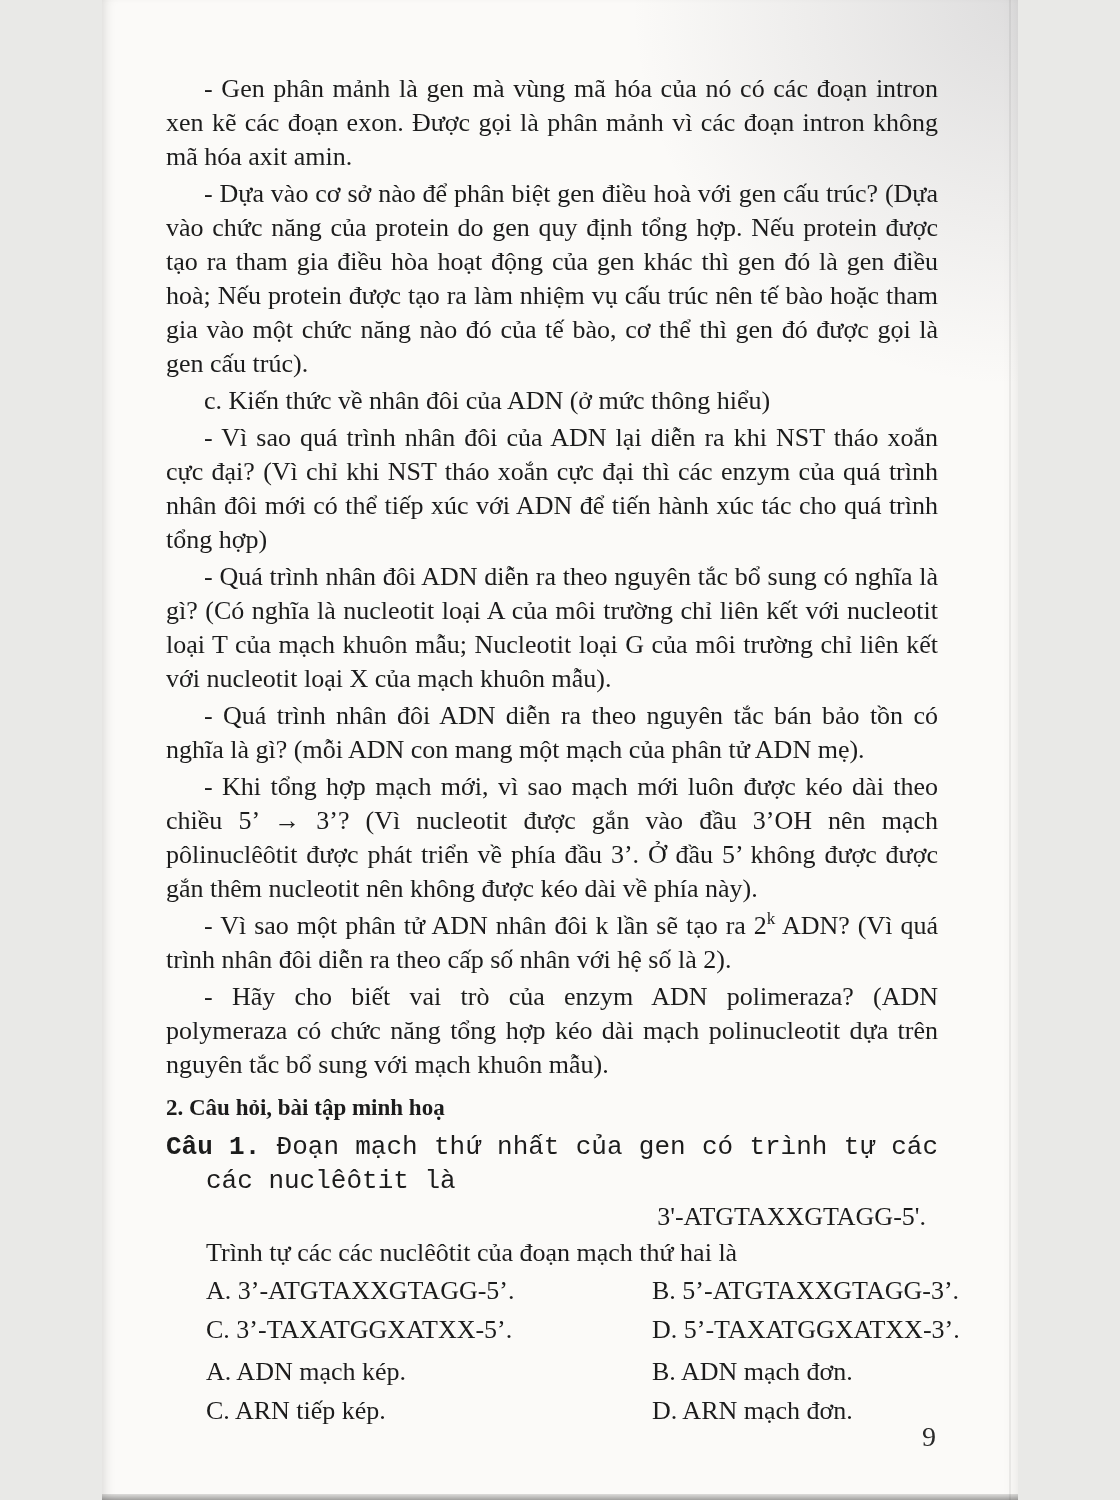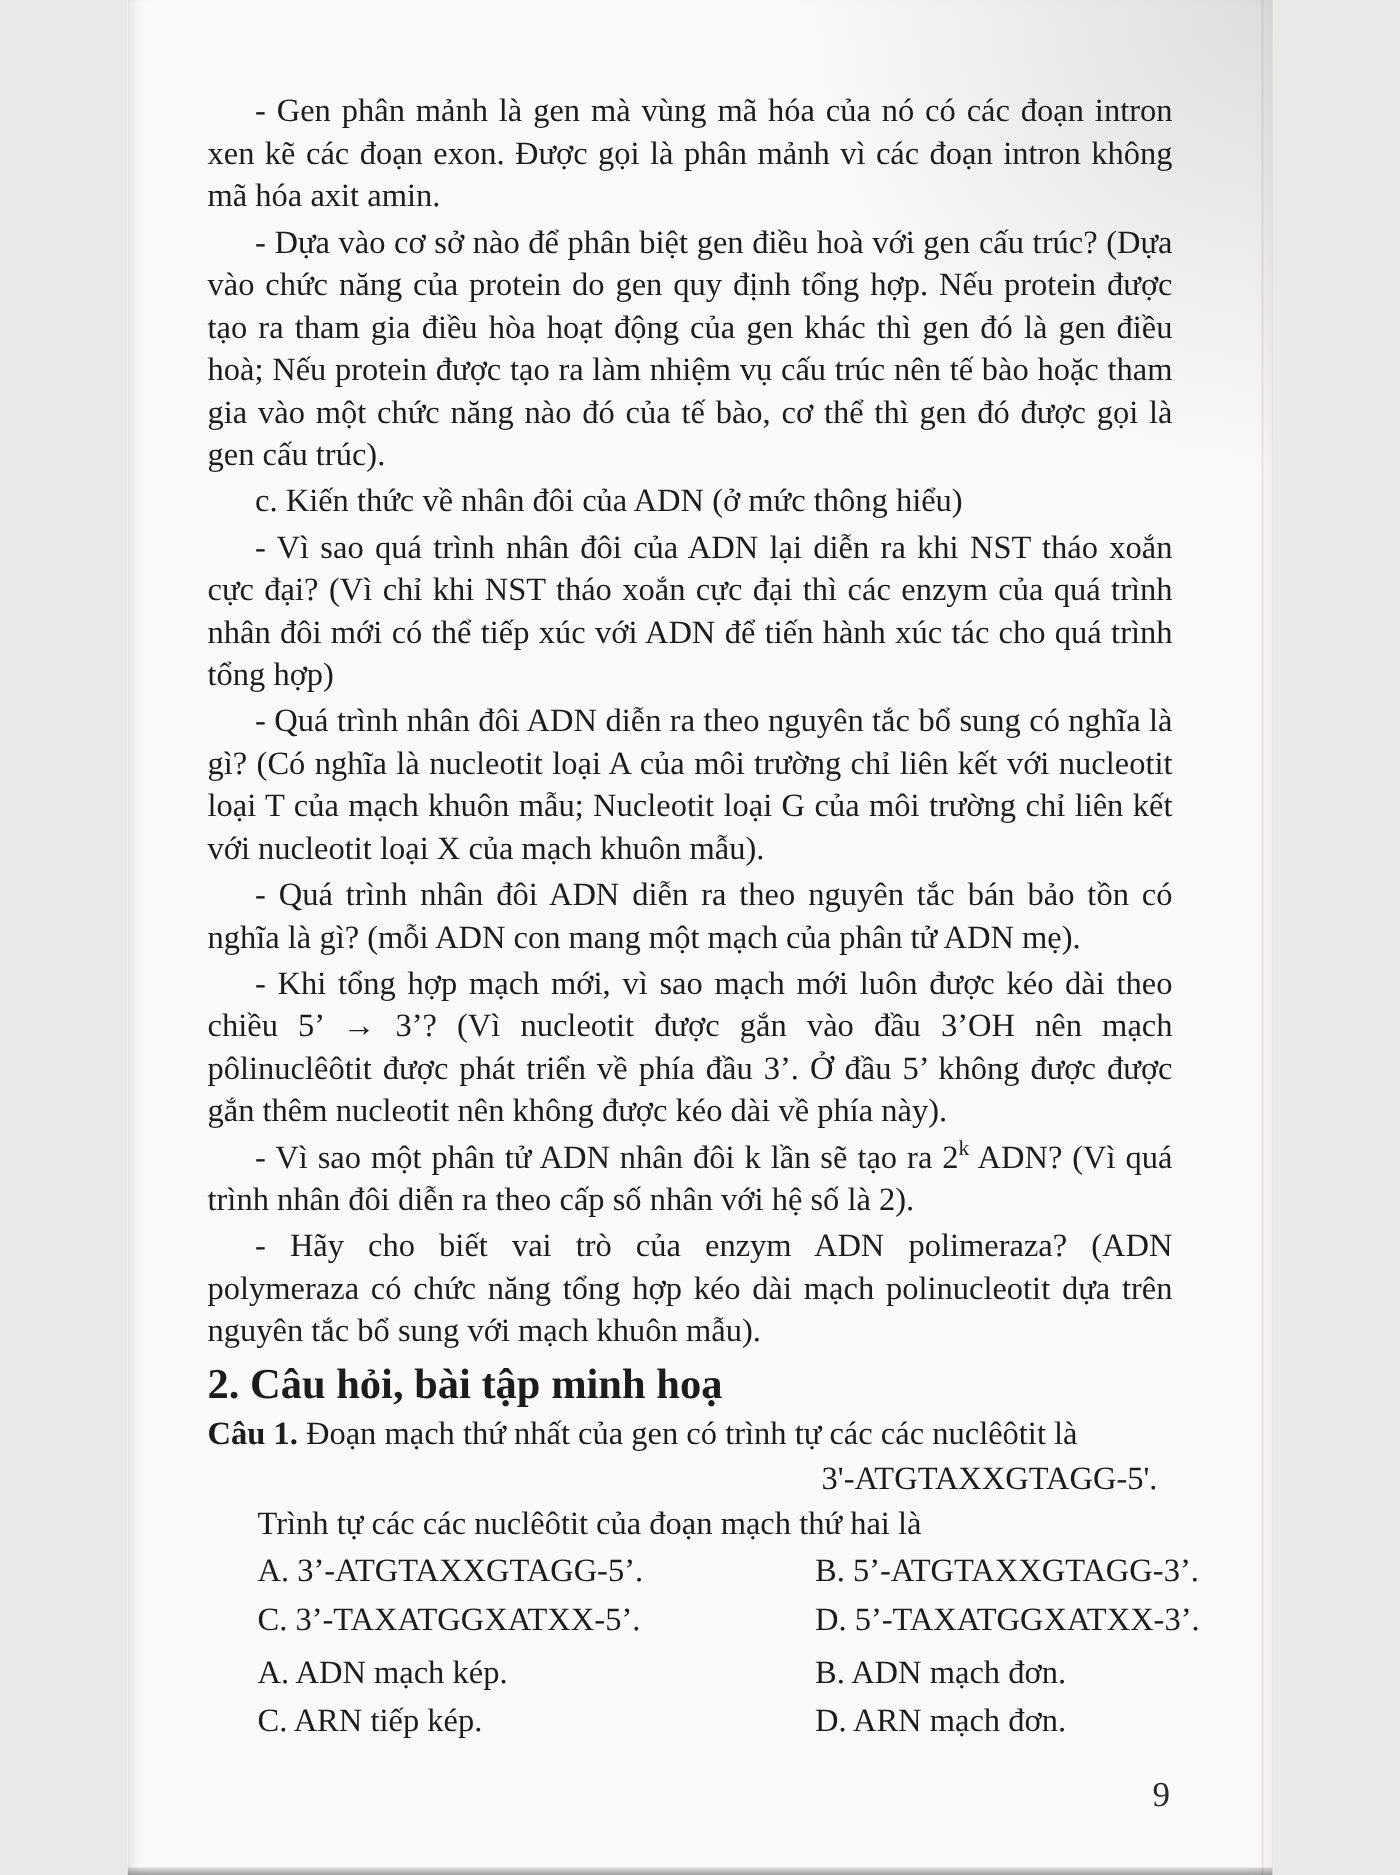--- a/index.html
+++ b/index.html
@@ -41,29 +41,30 @@
     position: relative;
     padding: 72px 80px 0 64px; 
   }
   .para {
     margin: 0 0 3px 0;
     text-align: justify;
     text-indent: 38px;
   }
   .section-heading {
     margin: 9px 0 5px 0;
-    font-size: 34px;
+    font-size: 23px;
     font-weight: bold;
   }
   .question { margin: 0; }
   .q-line {
     margin: 0 0 2px 0;
     text-align: justify;
     padding-left: 40px;
     text-indent: -40px; 
+    font-family: Liberation Mono, monospace;
   }
   .q-label { font-weight: bold; }
   .seq-line {
     margin: 2px 12px 2px 0;
     text-align: right;
   }
   .prompt-line {
     margin: 0 0 4px 0;
     padding-left: 40px;
   }

